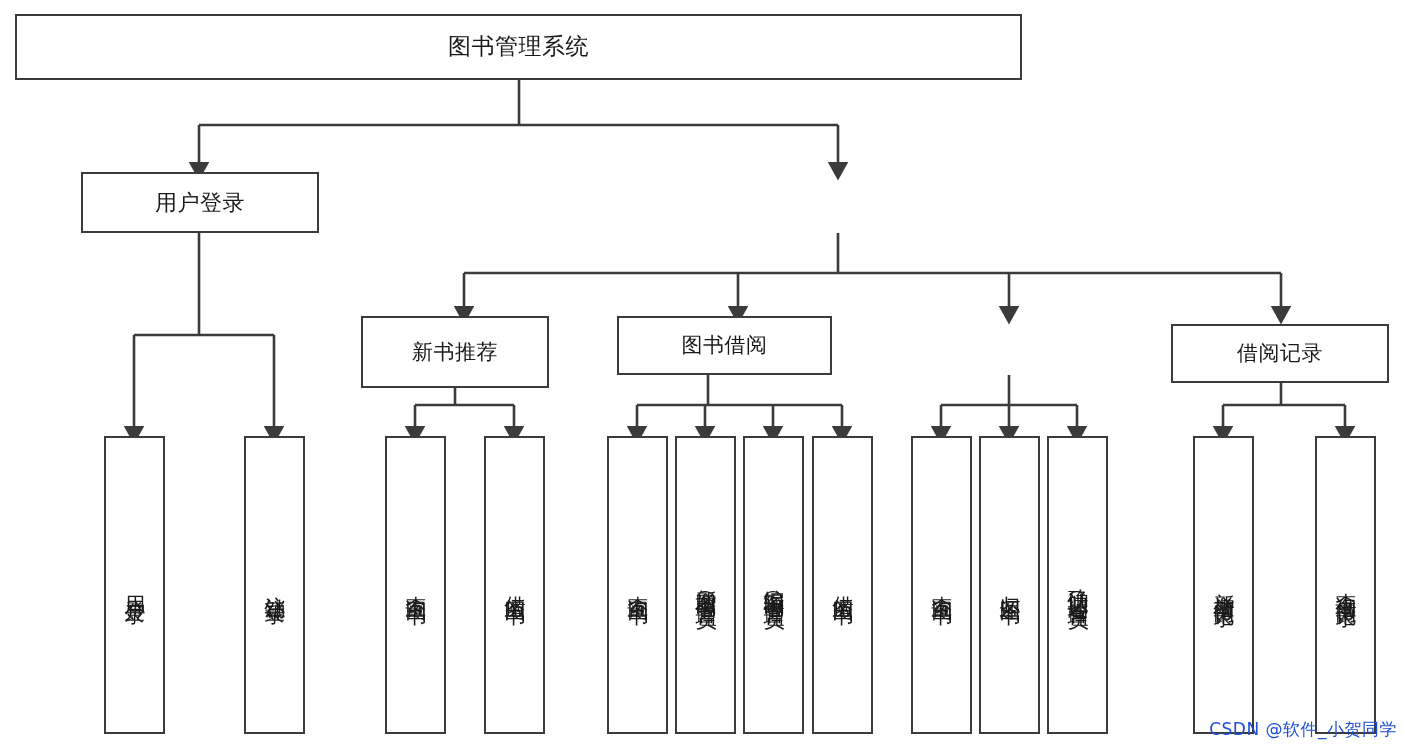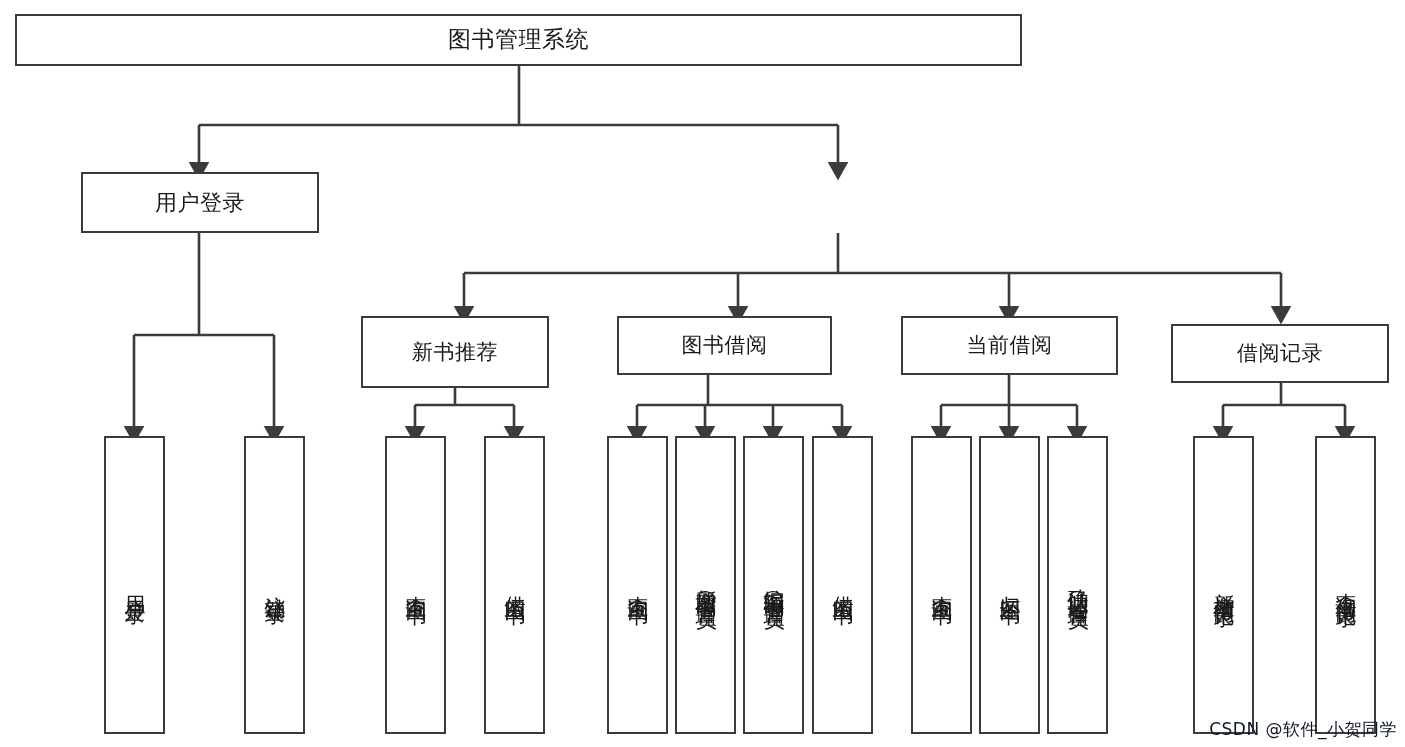--- a/index.html
+++ b/index.html
@@ -56,21 +56,21 @@
     line-height: 1.0;
     letter-spacing: 3px;
     white-space: nowrap;
     text-align: center;
   }
   .watermark {
     position: absolute;
     right: 8px;
     bottom: 6px;
     font-size: 17px;
-    color: #0f172a;
+    color: #1d4ed8;
     z-index: 5;
     white-space: nowrap;
     letter-spacing: 0.5px;
   }
 </style>
 </head>
 <body>
 
 <div id="canvas">
 
@@ -117,36 +117,33 @@
       <path d="M1009,405 L1009,432" marker-end="url(#arrow)"></path>
       <path d="M1077,405 L1077,432" marker-end="url(#arrow)"></path>
 
       <path d="M1281,375 L1281,405"></path>
       <path d="M1223,405 L1345,405"></path>
       <path d="M1223,405 L1223,432" marker-end="url(#arrow)"></path>
       <path d="M1345,405 L1345,432" marker-end="url(#arrow)"></path>
     </g>
   </svg>
 
-  <div class="node node-root" style="left:15px; top:14px; width:1007px; height:52px;">
+  <div class="node node-root" style="left:15px; top:14px; width:1007px; height:66px;">
     <span class="label">图书管理系统</span>
   </div>
 
   <div class="node node-l2" style="left:81px; top:172px; width:238px; height:61px;">
     <span class="label">用户登录</span>
   </div>
 
   <div class="node node-l3" style="left:361px; top:316px; width:188px; height:72px;">
     <span class="label">新书推荐</span>
   </div>
   <div class="node node-l3" style="left:617px; top:316px; width:215px; height:59px;">
     <span class="label">图书借阅</span>
-  </div>
-  <div class="node node-l3" style="left:901px; top:316px; width:217px; height:59px;">
-    <span class="label">当前借阅</span>
   </div>
   <div class="node node-l3" style="left:1171px; top:316px; width:218px; height:59px;margin-top:8px;">
     <span class="label">借阅记录</span>
   </div>
 
   <div class="node node-leaf" style="left:104px; top:436px; width:61px; height:298px;">
     <span class="label">用户登录</span>
   </div>
   <div class="node node-leaf" style="left:244px; top:436px; width:61px; height:298px;">
     <span class="label">注销登录</span>

